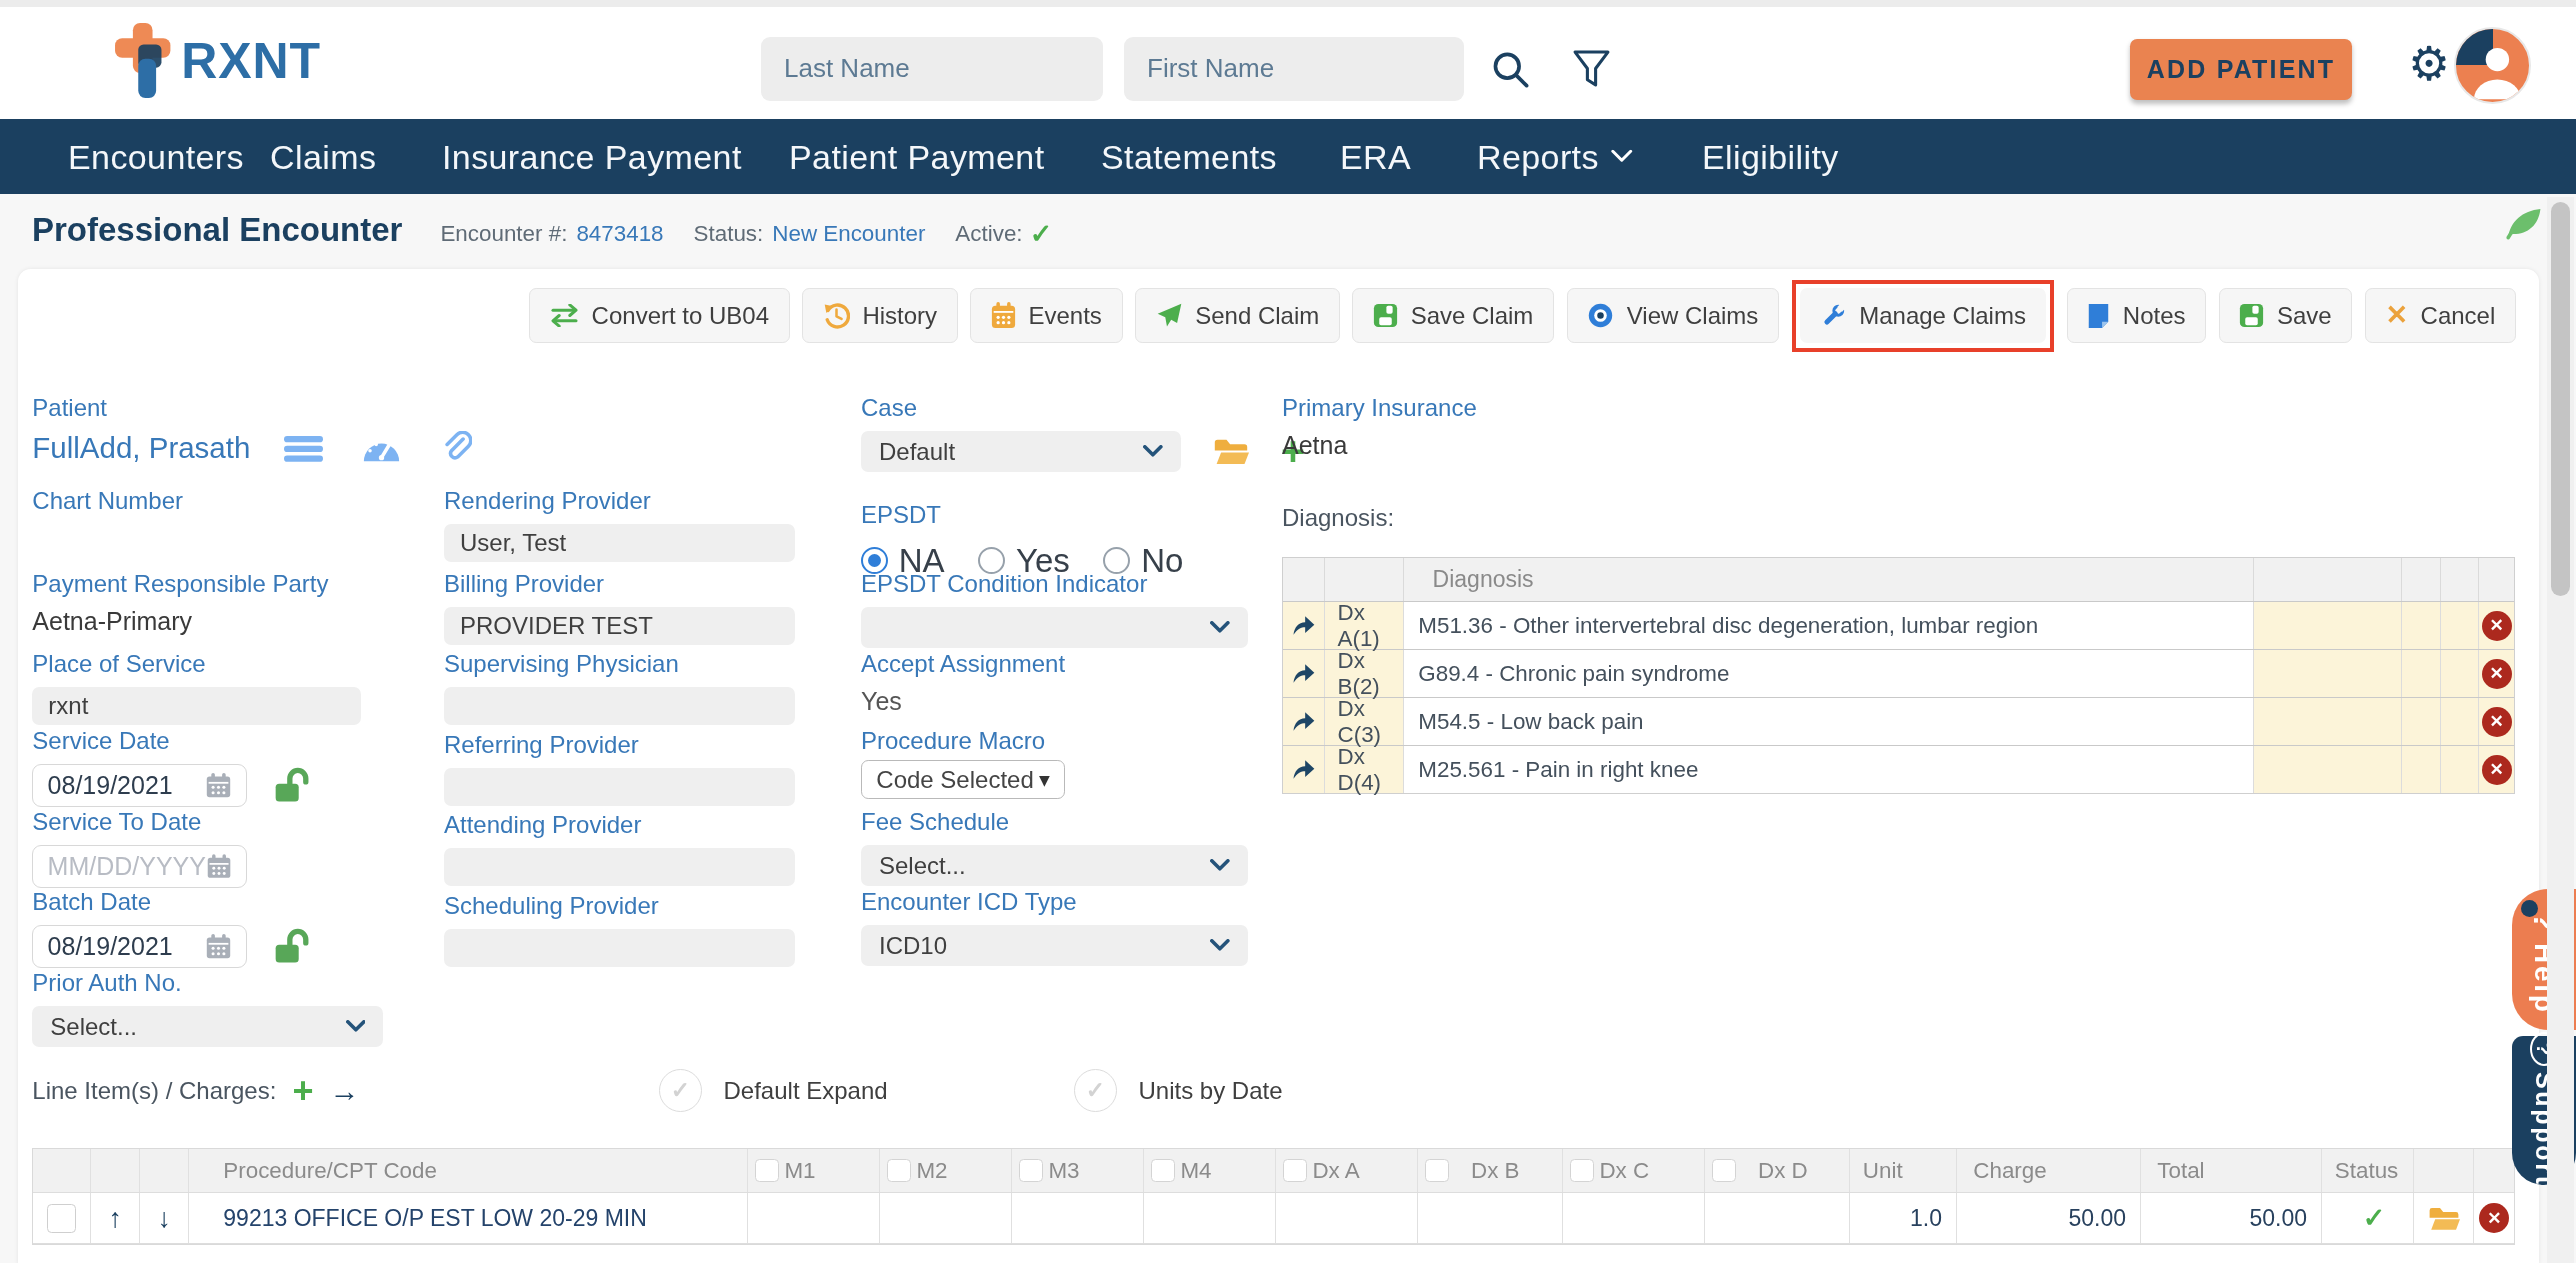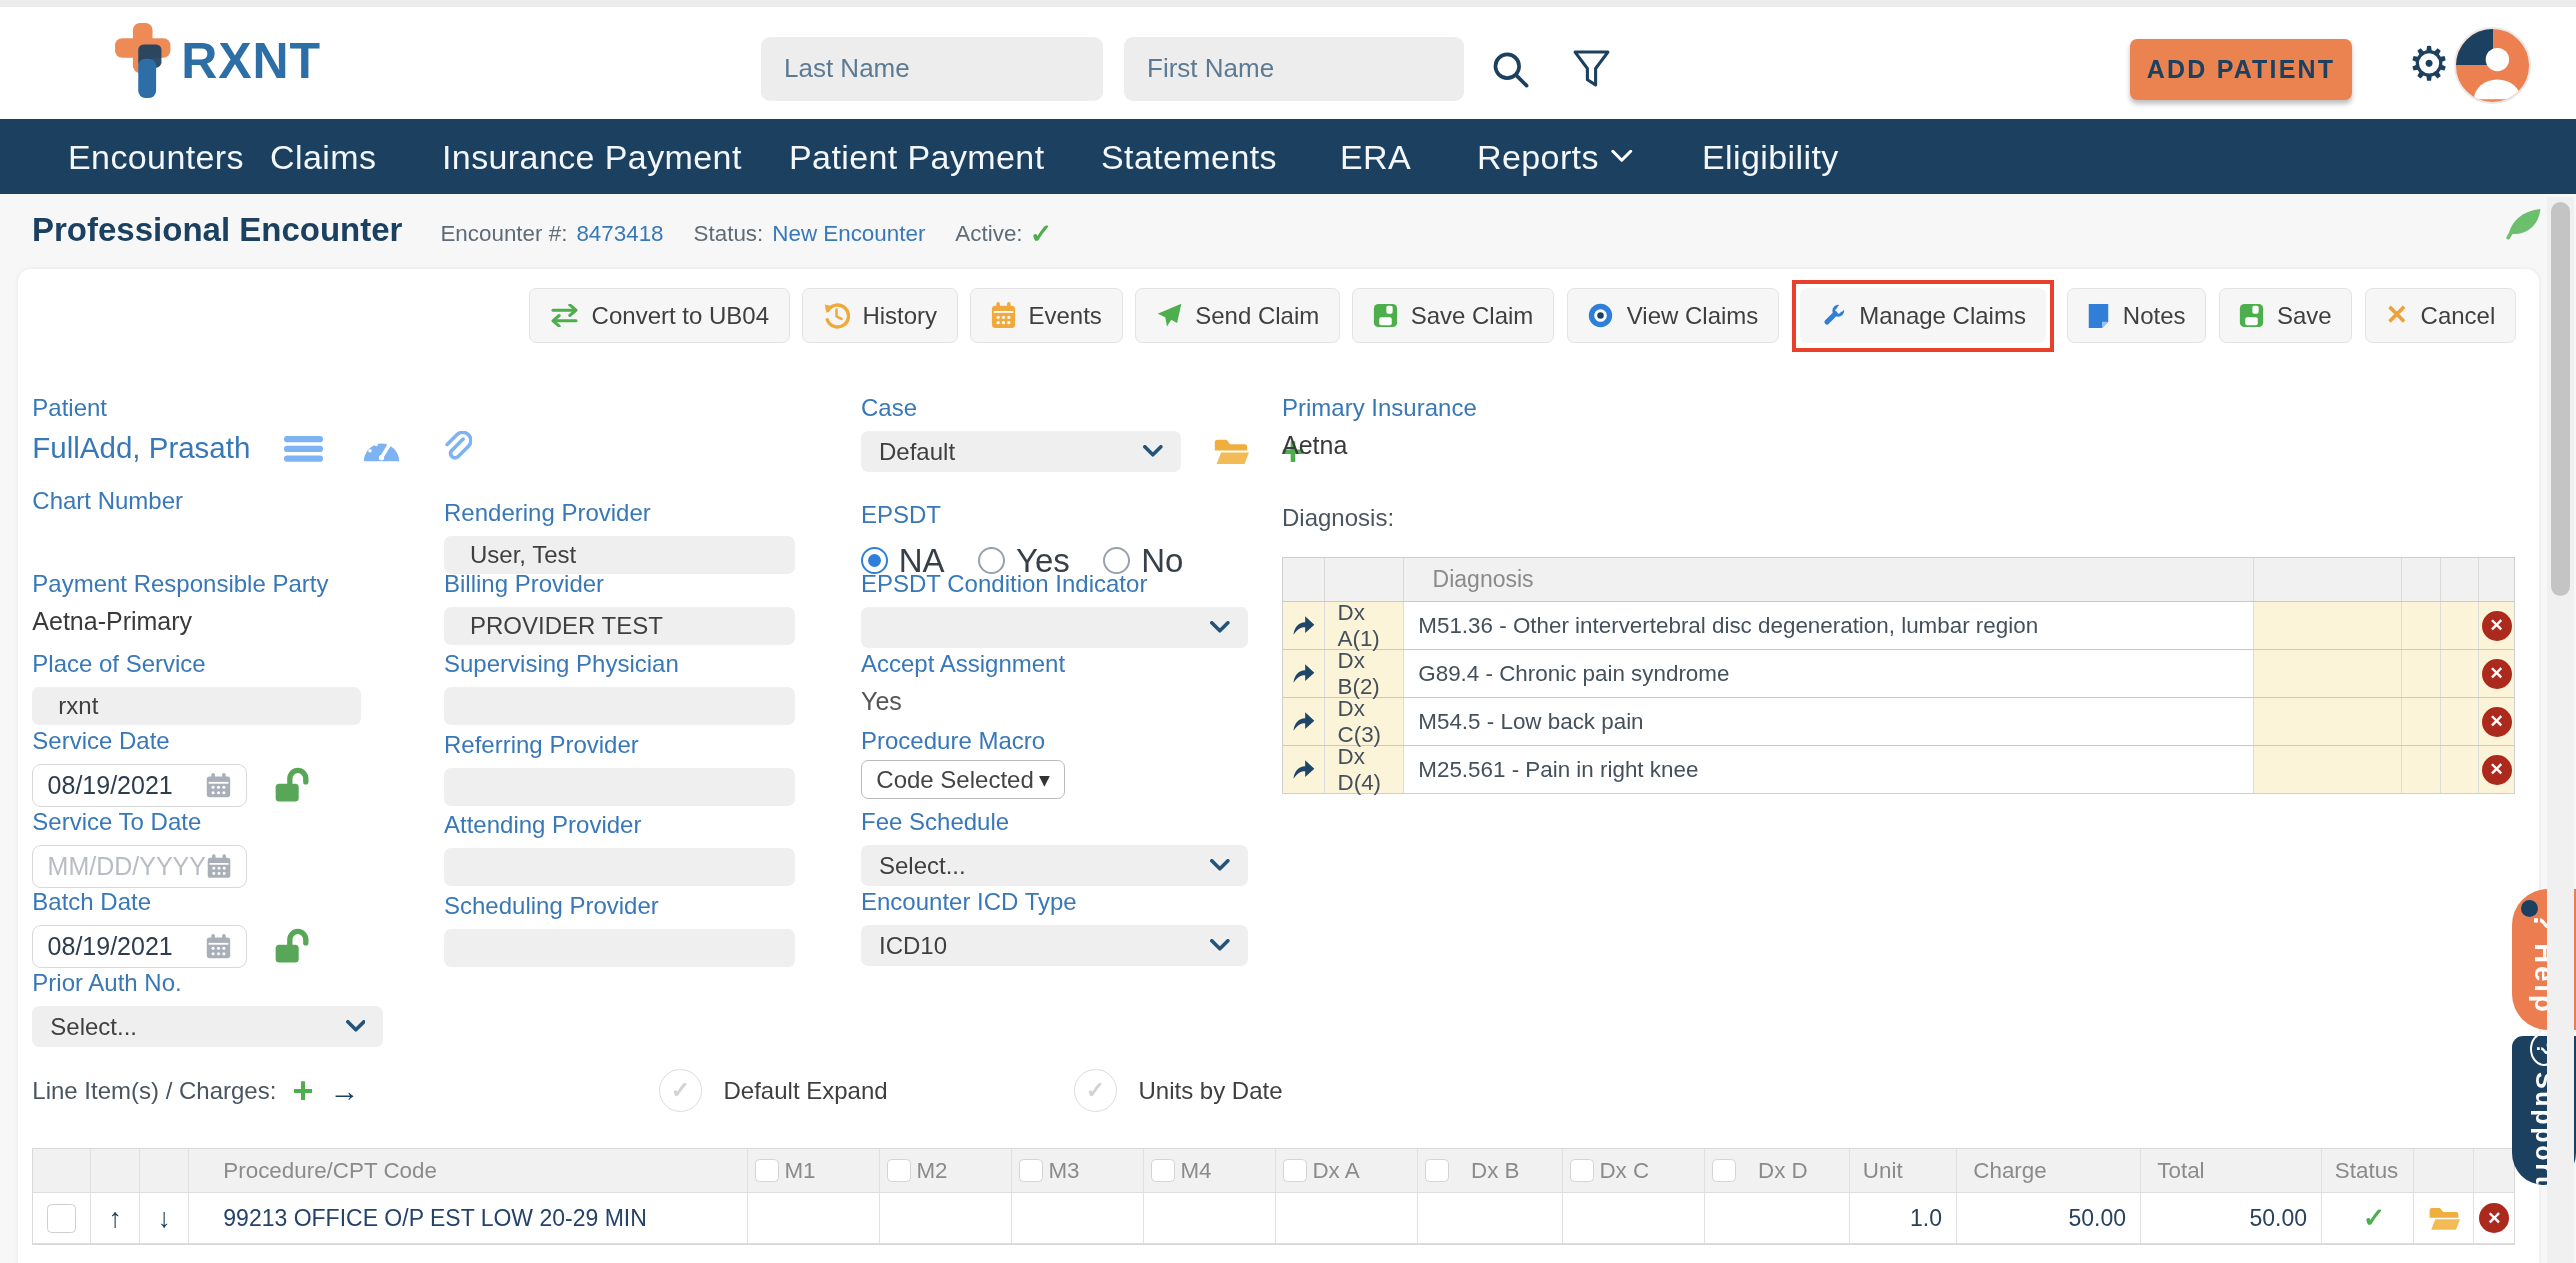--- a/index.html
+++ b/index.html
@@ -47,21 +47,21 @@
     border:0.9px solid #e3e3e3;border-radius:7.2px;font-size:24px;color:#3f3f3f;font-weight:500;
     cursor:pointer;white-space:nowrap;font-family:"Liberation Sans",sans-serif;}
   .hlbox{border:4.5px solid #e8402a;padding:4.5px;display:flex;}
   .xglyph{color:#eba23c;font-size:27px;font-weight:700;line-height:1;}
   
   .fg{position:absolute;}
   .flabel{display:block;font-size:24px;color:#3878b8;font-weight:500;margin-bottom:9px;white-space:nowrap;}
   .fvalue{font-size:25px;color:#3a3a3a;}
   .pname{font-size:29.5px;color:#3878b8;font-weight:500;}
   .picon-row{display:flex;align-items:center;gap:38px;margin-left:34px;}
-  .ginput{background:#efefef;border:none;border-radius:7.2px;height:38px;padding:0 26px;font-size:24px;
+  .ginput{background:#efefef;border:none;border-radius:7.2px;height:38px;padding:0 16px;font-size:24px;
     color:#3f3f3f;box-sizing:border-box;font-family:"Liberation Sans",sans-serif;}
   .gselect{background:#efefef;border-radius:7.2px;height:41px;display:flex;align-items:center;
     justify-content:space-between;padding:0 18px;font-size:24px;color:#3f3f3f;cursor:pointer;box-sizing:border-box;}
   .daterow{display:flex;align-items:center;gap:25px;}
   .dateinput{width:215px;height:43px;border:1.8px solid #d8d8d8;border-radius:9px;display:flex;align-items:center;
     justify-content:space-between;padding:0 14.3px;font-size:25px;color:#2e3d4e;box-sizing:border-box;cursor:text;}
   .dateinput .ph{color:#b8bcc4;}
   .radio-row{display:flex;align-items:center;gap:10.7px;margin-top:12.5px;}
   .radio{width:27px;height:27px;border-radius:50%;border:2.7px solid #97a1ab;box-sizing:border-box;
     display:inline-flex;align-items:center;justify-content:center;cursor:pointer;background:#fff;}
@@ -442,21 +442,21 @@
   <div class="fg" style="left:14.3px;top:700px;">
     <span class="flabel">Prior Auth No.</span>
     <div class="gselect" style="width:351px;">
       <span>Select...</span>
       <svg width="19.7" height="12.5" viewBox="0 0 22 14">
           <polyline points="2,2 11,11 20,2" fill="none" stroke="#24537a" stroke-width="4" stroke-linecap="round" stroke-linejoin="round"></polyline>
         </svg>
     </div>
   </div>
 
-  <div class="fg" style="left:426px;top:230px;">
+  <div class="fg" style="left:426px;top:218px;">
     <span class="flabel">Rendering Provider</span>
     <input class="ginput" style="width: 351px;" value="User, Test">
   </div>
   <div class="fg" style="left:426px;top:301px;">
     <span class="flabel">Billing Provider</span>
     <input class="ginput" style="width: 351px;" value="PROVIDER TEST">
   </div>
   <div class="fg" style="left:426px;top:381px;">
     <span class="flabel">Supervising Physician</span>
     <input class="ginput" style="width: 351px;" value="">

